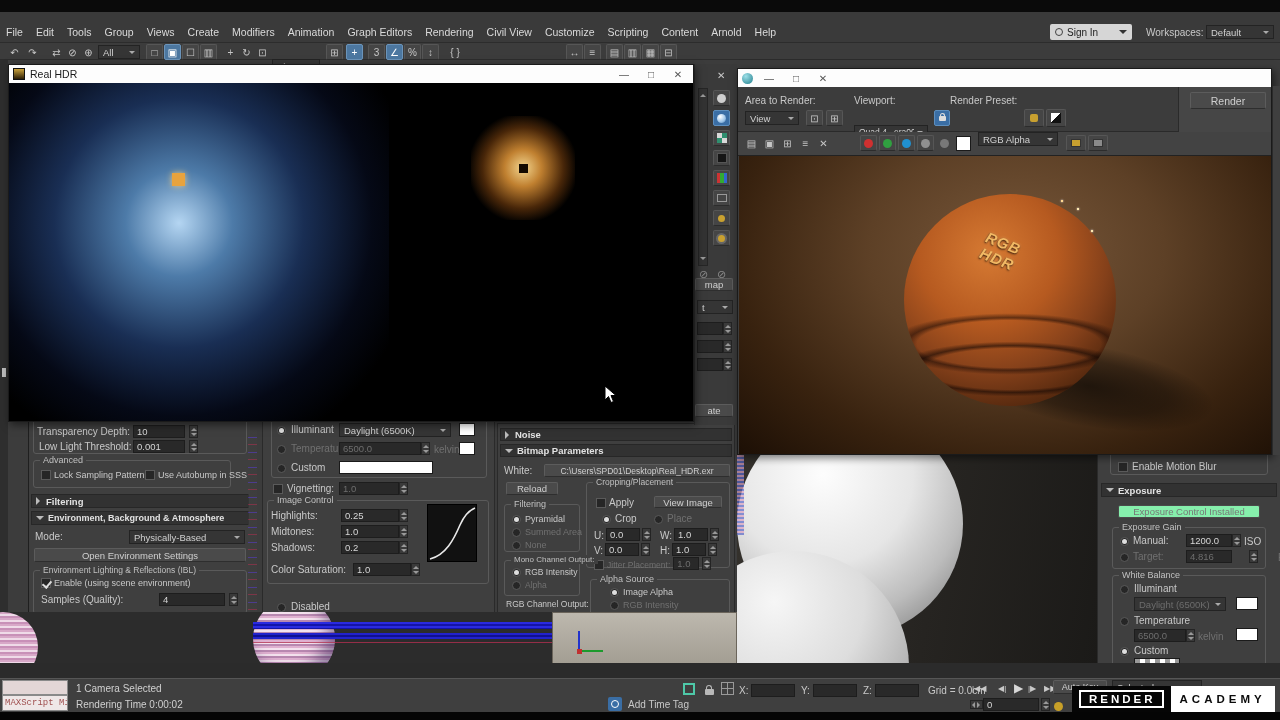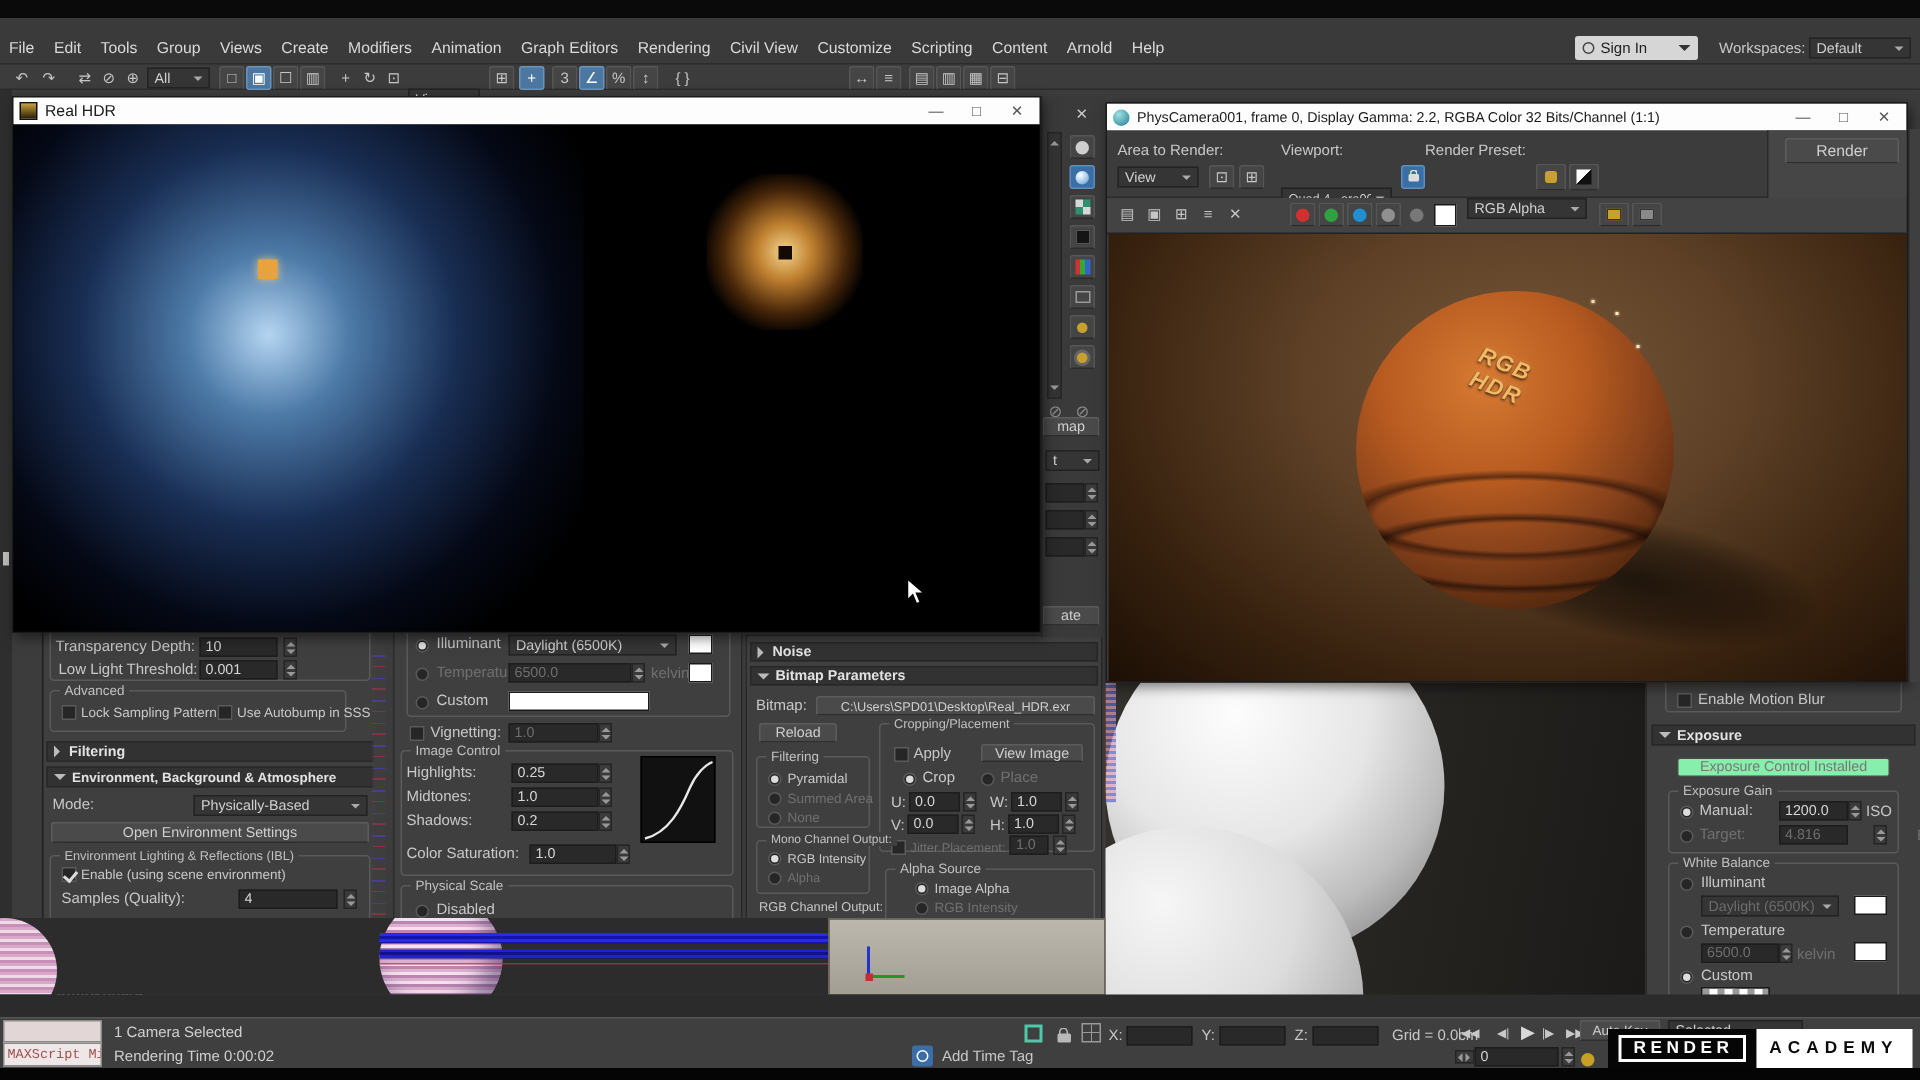--- a/index.html
+++ b/index.html
@@ -295,40 +295,37 @@
     </div>
   <div class="r" style="left:90px;top:147px;gap:0">
       <span class="fld" style="width:58px">
         <span class="v">1.0</span>
       </span>
       <span class="spin">
         <i class="u"></i>
         <i class="d"></i>
       </span>
     </div>
-  <div class="grp" style="left:4px;top:174px;width:222px;height:30px">
-      <span class="glbl">Physical Scale</span>
-    </div>
   <div class="r" style="left:14px;top:185px;gap:5px">
       <span class="radio"></span>
       <span class="lbl">Disabled</span>
     </div>
 </div>
 
 <div class="a" style="left:497px;top:423px;width:238px;height:190px;background:#3f3f3f;border:1px solid #2a2a2a;overflow:hidden">
   <div class="roll" style="left:2px;top:4px;width:232px;height:13px">
       <span class="tri-r"></span>
       <span>Noise</span>
     </div>
   <div class="roll" style="left:2px;top:20px;width:232px;height:13px">
       <span class="tri-d"></span>
       <span>Bitmap Parameters</span>
     </div>
   <div class="r" style="left:6px;top:41px">
-      <span class="lbl">Bitmap:</span>
+      <span class="lbl">White:</span>
     </div>
   <div class="a btn" style="left:46px;top:40px;width:186px;height:13px;font-size:8.5px">
       <span>C:\Users\SPD01\Desktop\Real_HDR.exr</span>
     </div>
   <div class="a btn" style="left:8px;top:58px;width:52px;height:13px">
       <span>Reload</span>
     </div>
   <div class="grp" style="left:88px;top:58px;width:144px;height:86px">
       <span class="glbl" style="font-size:8.5px">Cropping/Placement</span>
     </div>
@@ -523,21 +520,20 @@
     <div class="a" style="left:510px;top:81px;width:9px;height:9px;background:#140a01"></div>
     <svg class="a" style="left:595px;top:302px" width="13" height="19" viewBox="0 0 13 19">
         <path d="M1,1 L1,15 L4.5,11.5 L7,17.5 L9.5,16.5 L7,10.5 L12,10.5 Z" fill="#fff" stroke="#000" stroke-width="1"></path>
       </svg>
   </div>
 </div>
 
 <div class="a" style="left:737px;top:68px;width:535px;height:387px;background:#3c3c3c;border:1px solid #1a1a1a;box-shadow:2px 3px 8px rgba(0,0,0,.5);z-index:20;overflow:hidden">
   <div class="titlebar" style="font-size:9.5px">
     <span style="width:11px;height:11px;border-radius:50%;background:radial-gradient(circle at 35% 30%,#9fe0e8,#1f7e8c)"></span>
-    <span style="flex:1;overflow:hidden;white-space:nowrap">PhysCamera001, frame 0, Display Gamma: 2.2, RGBA Color 32 Bits/Channel (1:1)</span>
     <span class="wbtn">—</span>
     <span class="wbtn">□</span>
     <span class="wbtn">✕</span>
   </div>
 
   <div class="a" style="left:0;top:18px;width:535px;height:45px;background:#3c3c3c;border-bottom:1px solid #2a2a2a">
     <span class="a lbl" style="left:7px;top:8px">Area to Render:</span>
     <div class="a dd" style="left:7px;top:24px;width:54px">
         <span class="v">View</span>
       </div>

